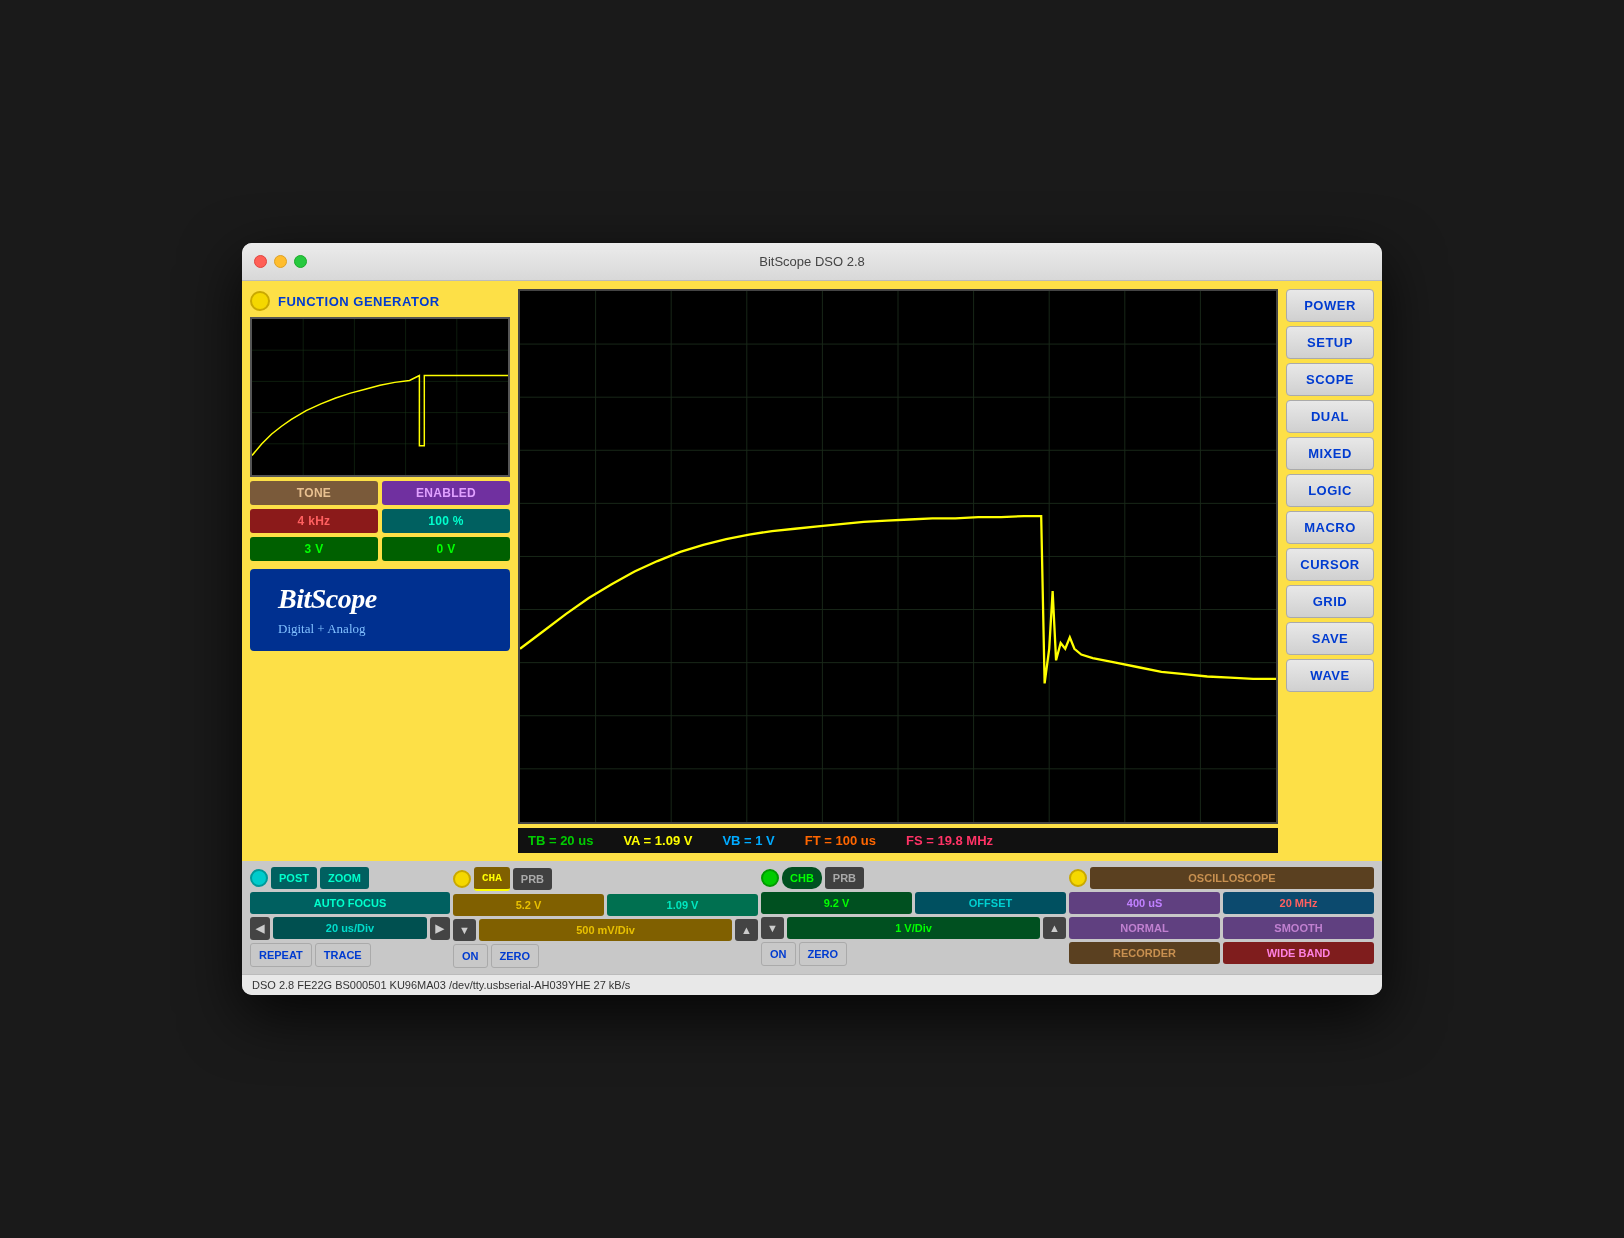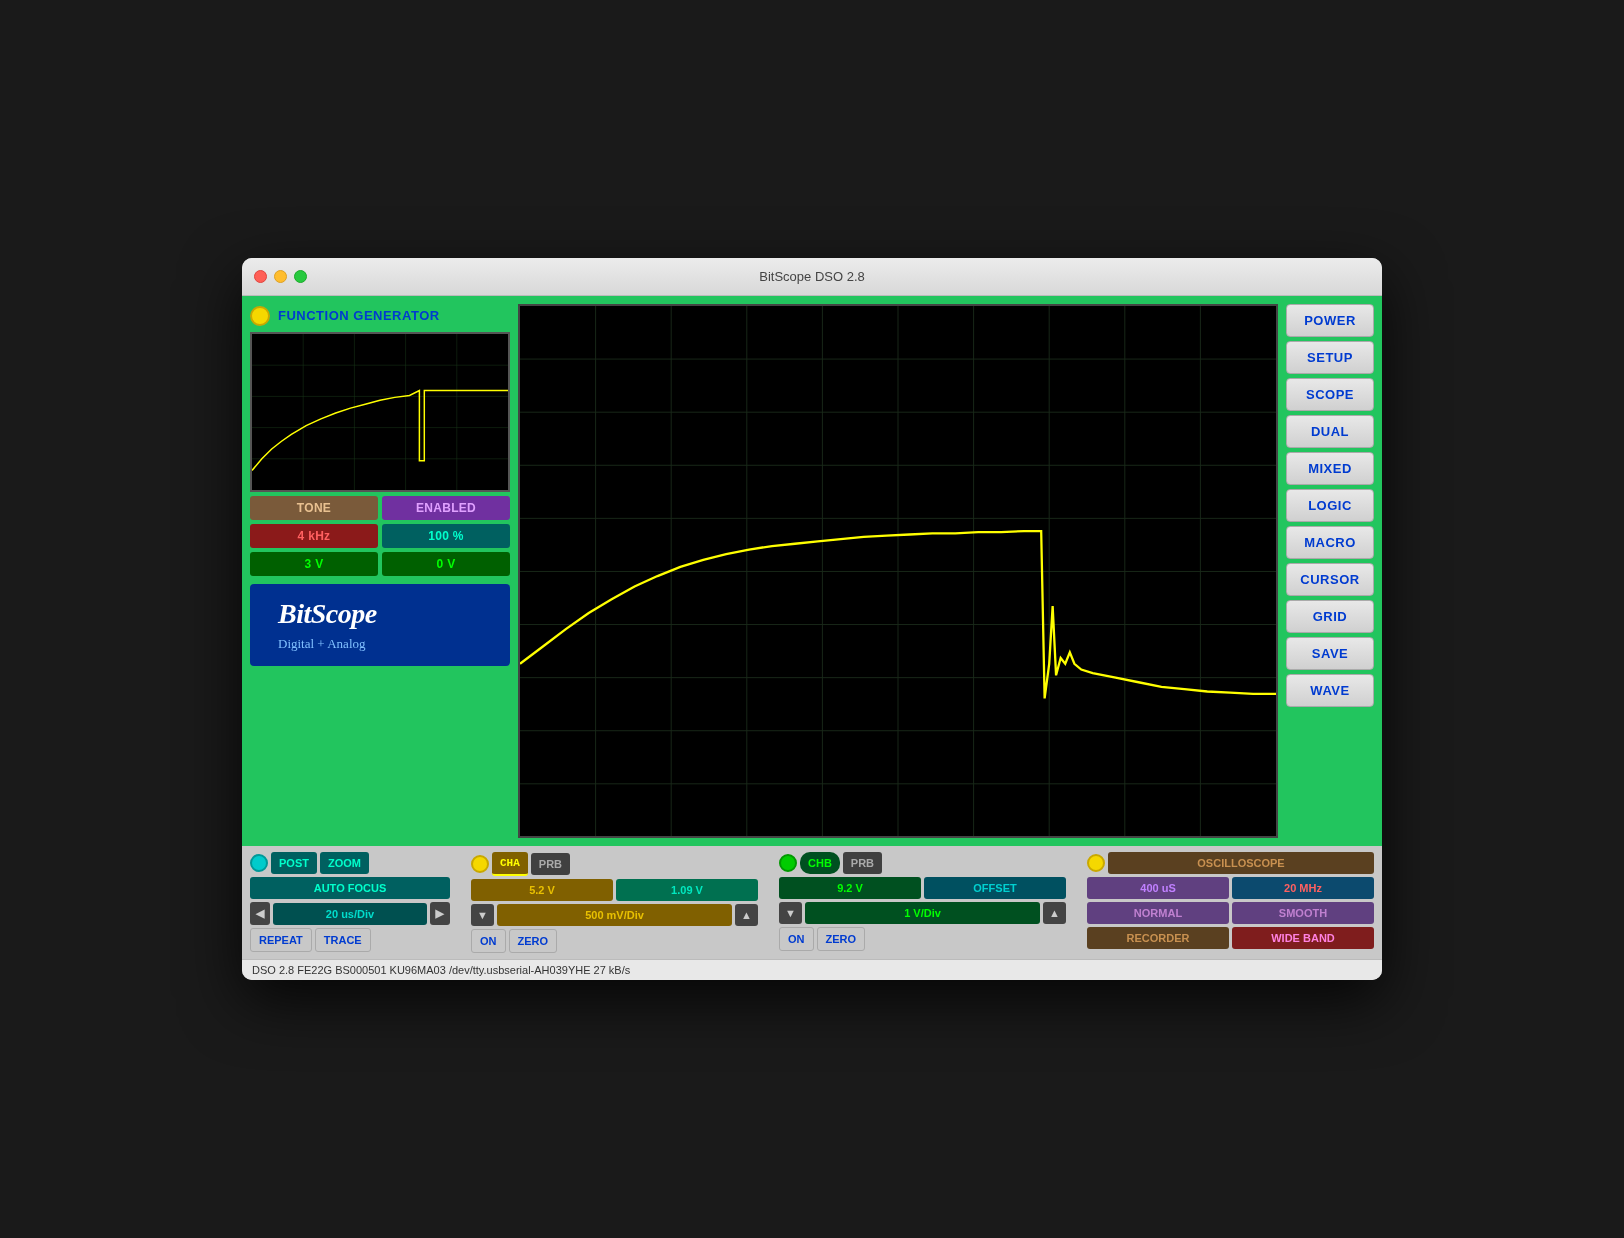--- a/index.html
+++ b/index.html
@@ -41,21 +41,21 @@
     .traffic-light.maximize { background: #27c93f; border: 1px solid #1aab29; }
     .titlebar-title {
       position: absolute;
       left: 50%;
       transform: translateX(-50%);
       font-size: 13px;
       color: #444;
       font-weight: 500;
     }
     .app-body {
-      background: #22c55e;
+      background: #fde047;
       padding: 8px;
       display: flex;
       gap: 8px;
       justify-content: space-between;
     }
     
     .left-panel {
       width: 260px;
       display: flex;
       flex-direction: column;
@@ -180,21 +180,21 @@
       border-radius: 4px;
       cursor: pointer;
       text-align: center;
       letter-spacing: 0.5px;
     }
     
     .bottom-controls {
       background: #c8c8c8;
       padding: 6px 8px;
       display: flex;
-      gap: 21px;
+      gap: 3px;
       align-items: stretch;
     }
     .bottom-section {
       display: flex;
       flex-direction: column;
       gap: 3px;
     }
     .bs-left {
       width: 200px;
     }
@@ -367,20 +367,27 @@
           <line x1="0" y1="230" x2="660" y2="230" stroke="#1a2a1a" stroke-width="0.8"></line>
           <line x1="0" y1="276" x2="660" y2="276" stroke="#1a2a1a" stroke-width="0.8"></line>
           <line x1="0" y1="322" x2="660" y2="322" stroke="#1a2a1a" stroke-width="0.8"></line>
           <line x1="0" y1="368" x2="660" y2="368" stroke="#1a2a1a" stroke-width="0.8"></line>
           <line x1="0" y1="414" x2="660" y2="414" stroke="#1a2a1a" stroke-width="0.8"></line>
 
           <polyline points="0,310 20,295 40,280 60,266 80,254 100,243 120,234 140,226 160,220 180,215 200,211 220,208 240,206 260,204 280,202 300,200 320,199 340,198 360,197 380,197 400,196 420,196 440,195 455,195 458,340 462,310 465,260 468,320 472,305 476,310 480,300 484,310 490,315 500,318 510,320 520,322 540,326 560,330 580,332 600,334 620,335 640,336 660,336" fill="none" stroke="#ffff00" stroke-width="2"></polyline>
         </svg>
       </div>
 
+      <div class="scope-status-bar">
+        <span class="scope-stat stat-tb">TB = 20 us</span>
+        <span class="scope-stat stat-va">VA = 1.09 V</span>
+        <span class="scope-stat stat-vb">VB = 1 V</span>
+        <span class="scope-stat stat-ft">FT = 100 us</span>
+        <span class="scope-stat stat-fs">FS = 19.8 MHz</span>
+      </div>
     </div>
 
     <div class="right-panel">
       <button class="side-btn">POWER</button>
       <button class="side-btn">SETUP</button>
       <button class="side-btn">SCOPE</button>
       <button class="side-btn">DUAL</button>
       <button class="side-btn">MIXED</button>
       <button class="side-btn">LOGIC</button>
       <button class="side-btn">MACRO</button>

